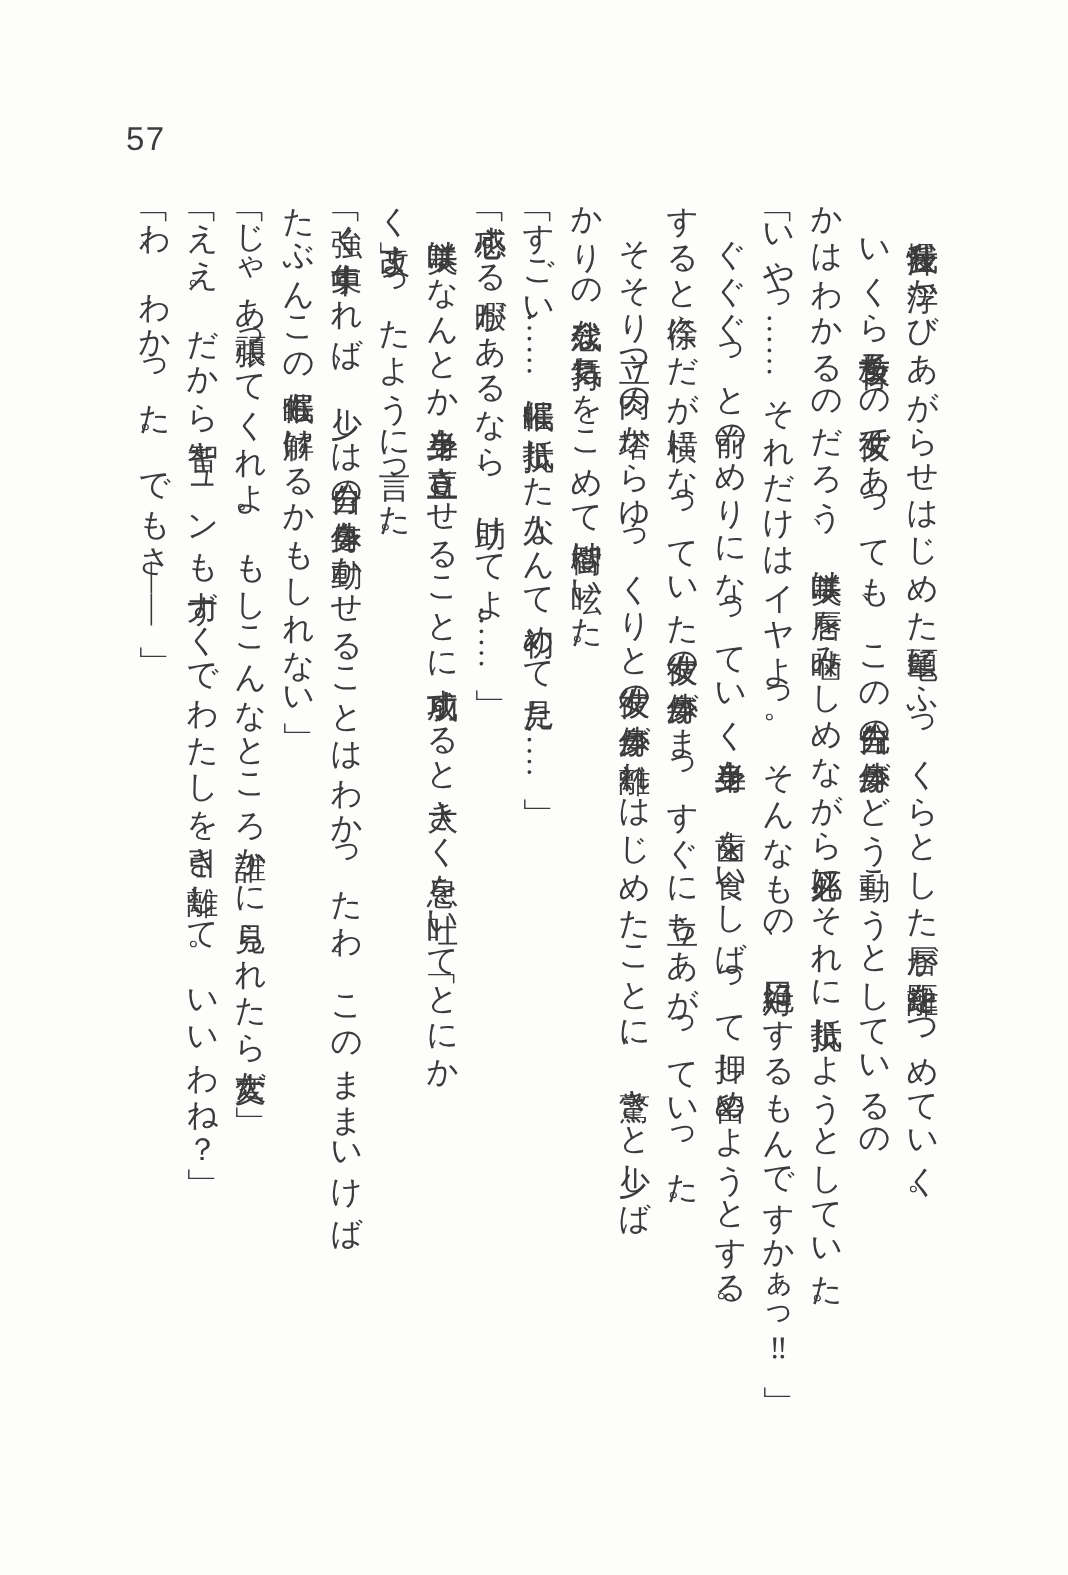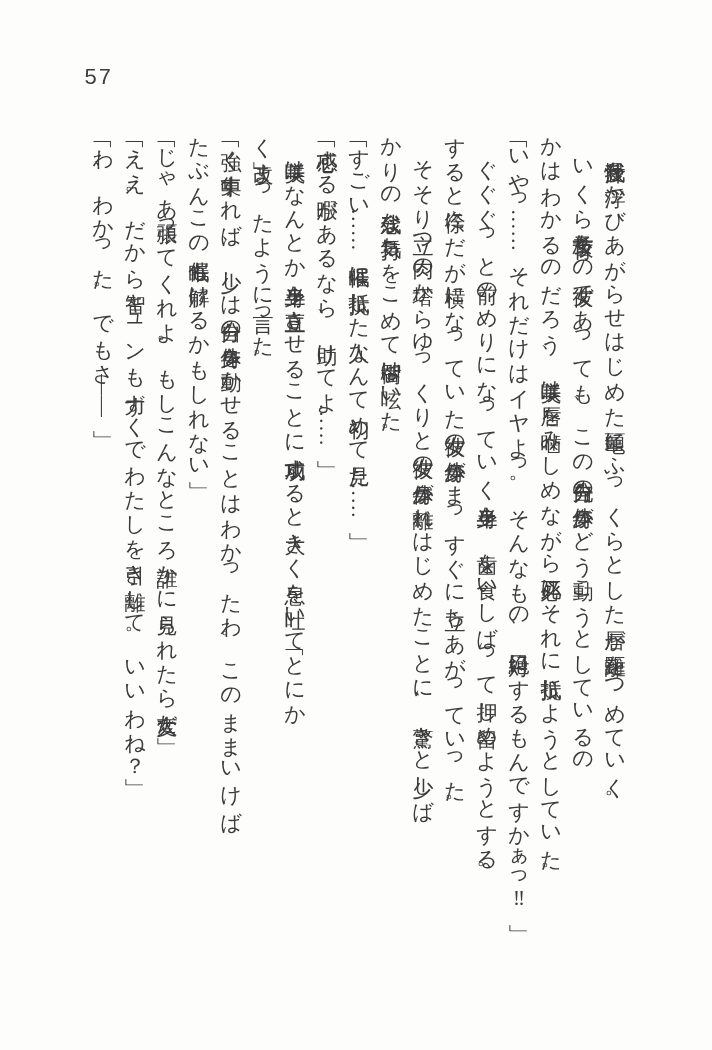--- a/index.html
+++ b/index.html
@@ -10,25 +10,25 @@
     width: 712px;
     height: 1050px;
     position: relative;
     overflow: hidden;
     background: #fdfdfc;
     font-family: "Liberation Serif", "DejaVu Serif", serif;
   }
   .page-number {
     position: absolute;
     left: 84px;
-    top: 66px;
+    top: 80px;
     font-size: 22px;
     color: #3e3e3e;
     letter-spacing: 1px;
-    font-family: Liberation Mono, monospace;
+    font-family: Liberation Sans, sans-serif;
   }
   .text-block {
     position: absolute;
     top: 123px;
     right: 81px;
     height: 852px;
     writing-mode: vertical-rl;
     text-orientation: mixed;
     font-size: 21px;
     color: #3b3b3b;

